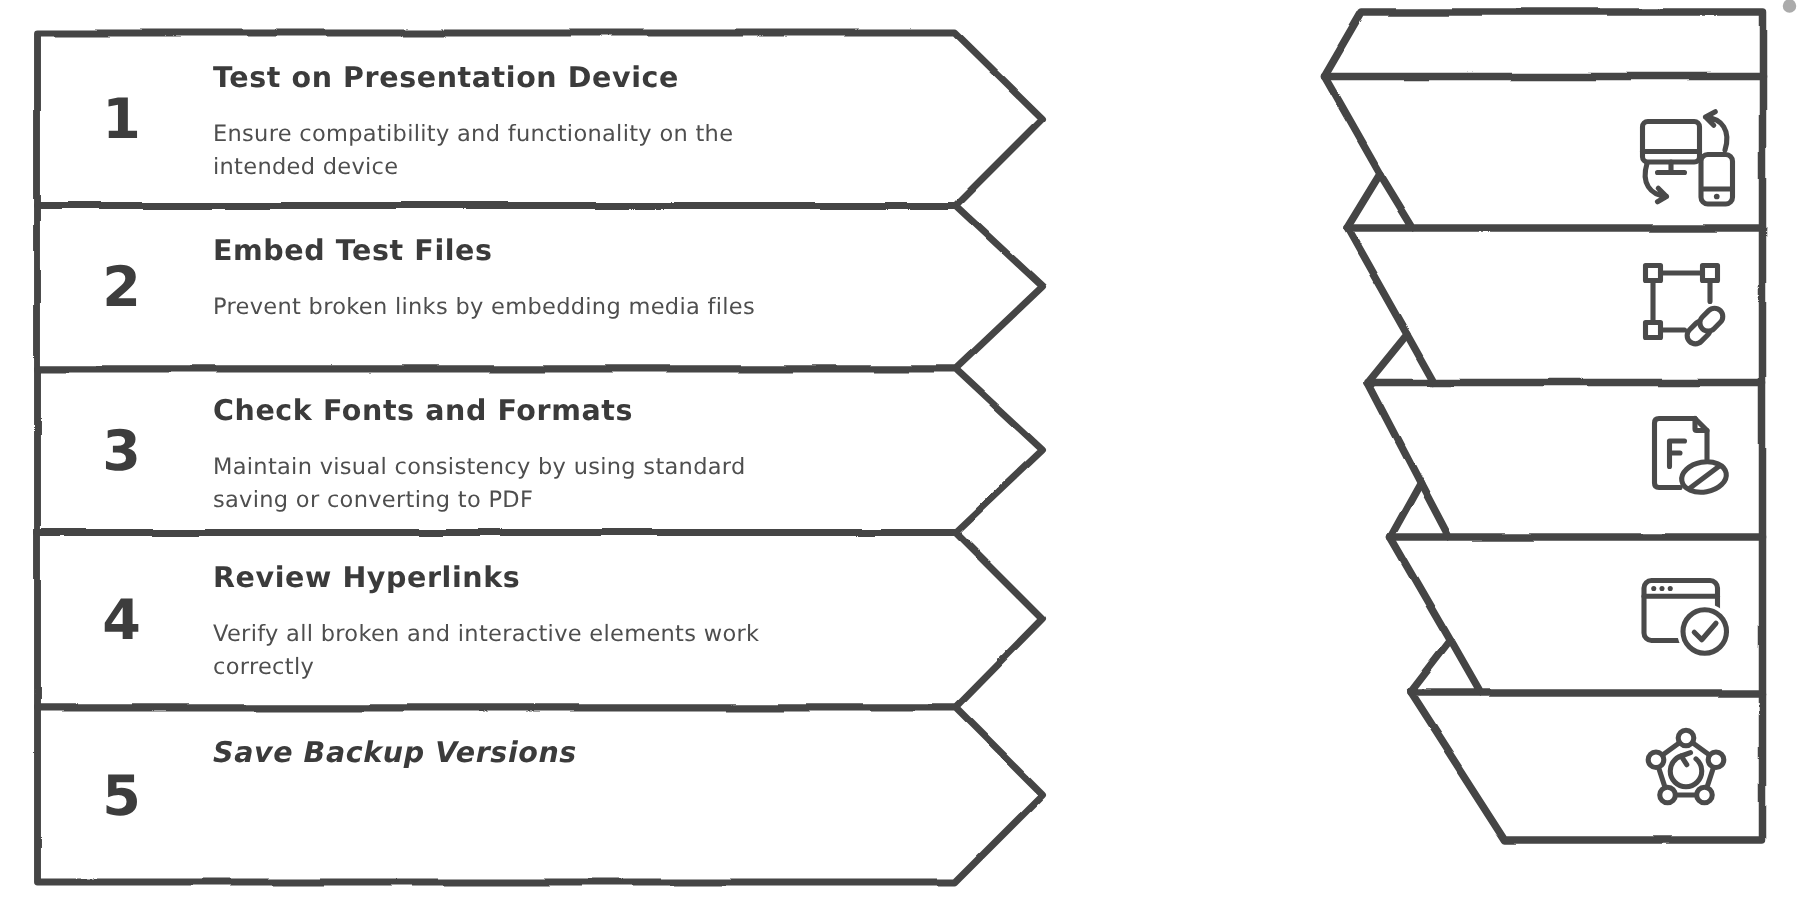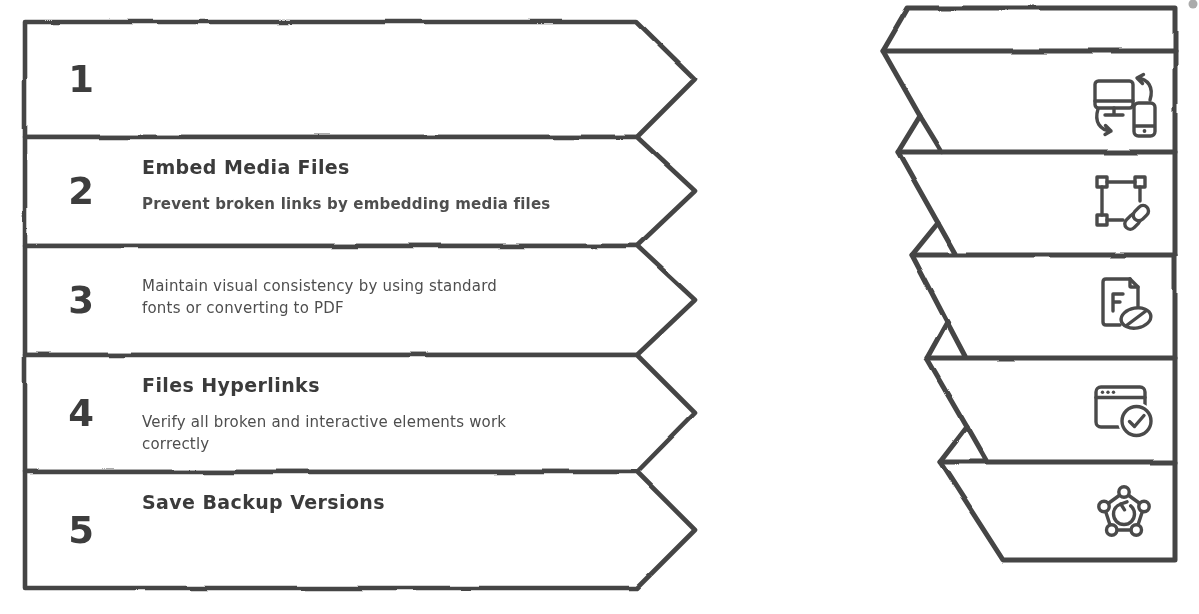--- a/index.html
+++ b/index.html
@@ -45,43 +45,47 @@
       <path fill="#ffffff" d="M908,8 L1175,8 L1175,560 L1003,560 L940,462 L967,427 L927,358 L947,322 L912,255 L938,223 L898,152 L920,116 L883,51 Z"></path>
       <path fill="none" d="M883,51 H1175 M898,152 H1175 M912,255 H1175 M927,358 H1175 M940,462 H1175
                M920,116 L942,152 M938,223 L956,255 M947,322 L966,358 M967,427 L987,462"></path>
     </g>
 
     <circle cx="1193" cy="4" r="4.5" fill="#ababab"></circle>
   </svg>
 
   <div class="step-number" style="top:22px;height:115px;">1</div>
   <div class="step-text" style="top:40px;">
+    <div class="step-title">Test on Presentation Device</div>
+    <div class="step-desc">Ensure compatibility and functionality on the
+intended device</div>
   </div>
 
   <div class="step-number" style="top:137px;height:109px;">2</div>
   <div class="step-text" style="top:155px;">
-    <div class="step-title">Embed Media Files</div>
-    <div class="step-desc" style="font-weight:bold;">Prevent broken links by embedding media files</div>
+    <div class="step-title">Embed Test Files</div>
+    <div class="step-desc" style="">Prevent broken links by embedding media files</div>
   </div>
 
   <div class="step-number" style="top:246px;height:109px;">3</div>
   <div class="step-text" style="top:262px;">
+    <div class="step-title">Check Fonts and Formats</div>
     <div class="step-desc">Maintain visual consistency by using standard
-fonts or converting to PDF</div>
+saving or converting to PDF</div>
   </div>
 
   <div class="step-number" style="top:355px;height:117px;">4</div>
   <div class="step-text" style="top:373px;">
-    <div class="step-title">Files Hyperlinks</div>
+    <div class="step-title">Review Hyperlinks</div>
     <div class="step-desc">Verify all broken and interactive elements work
 correctly</div>
   </div>
 
   <div class="step-number" style="top:472px;height:116px;">5</div>
-  <div class="step-text" style="top:490px;">
+  <div class="step-text" style="top:490px;font-style:italic;">
     <div class="step-title">Save Backup Versions</div>
   </div>
 
   <svg class="ribbon-icon" style="top:70px;" viewBox="0 0 68 68">
     <rect class="ic" x="5" y="11" width="38" height="27" rx="3.5"></rect>
     <path class="ic" d="M5,31 H43"></path>
     <path class="ic" d="M24,38 V44 M15,45 H33"></path>
     <rect class="ic" x="44" y="33" width="21" height="33" rx="4.5"></rect>
     <path class="ic" d="M45,56 H64"></path>
     <circle class="icf" cx="54.5" cy="61" r="1.9"></circle>

